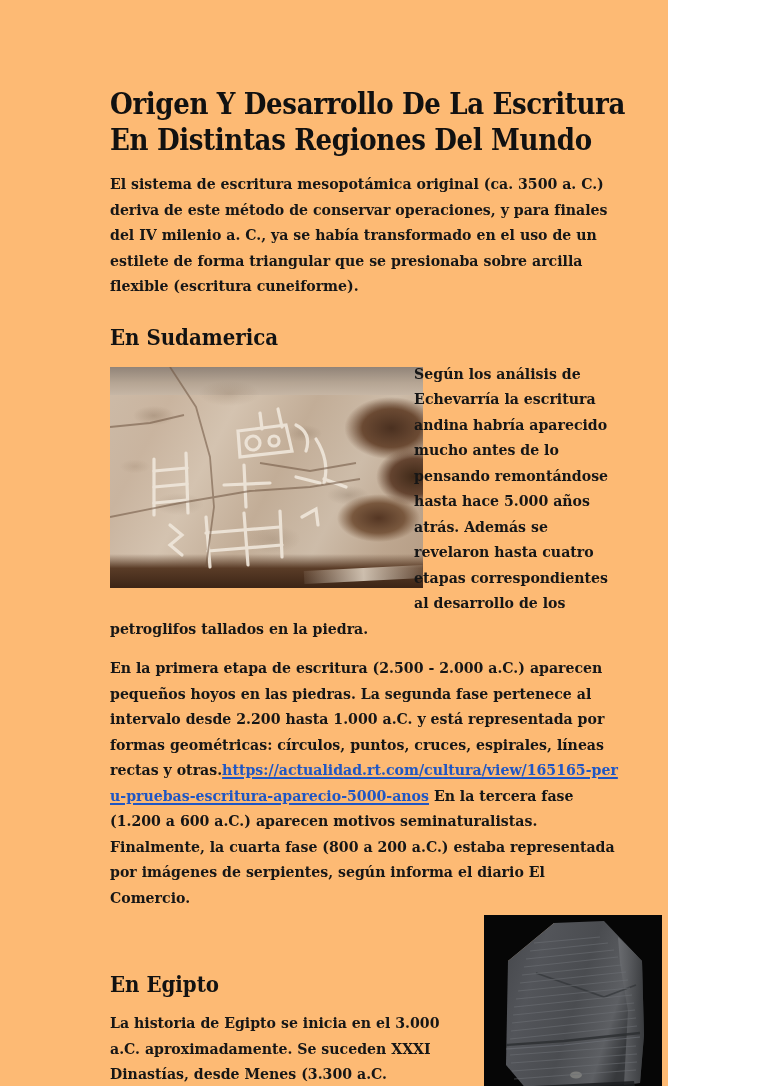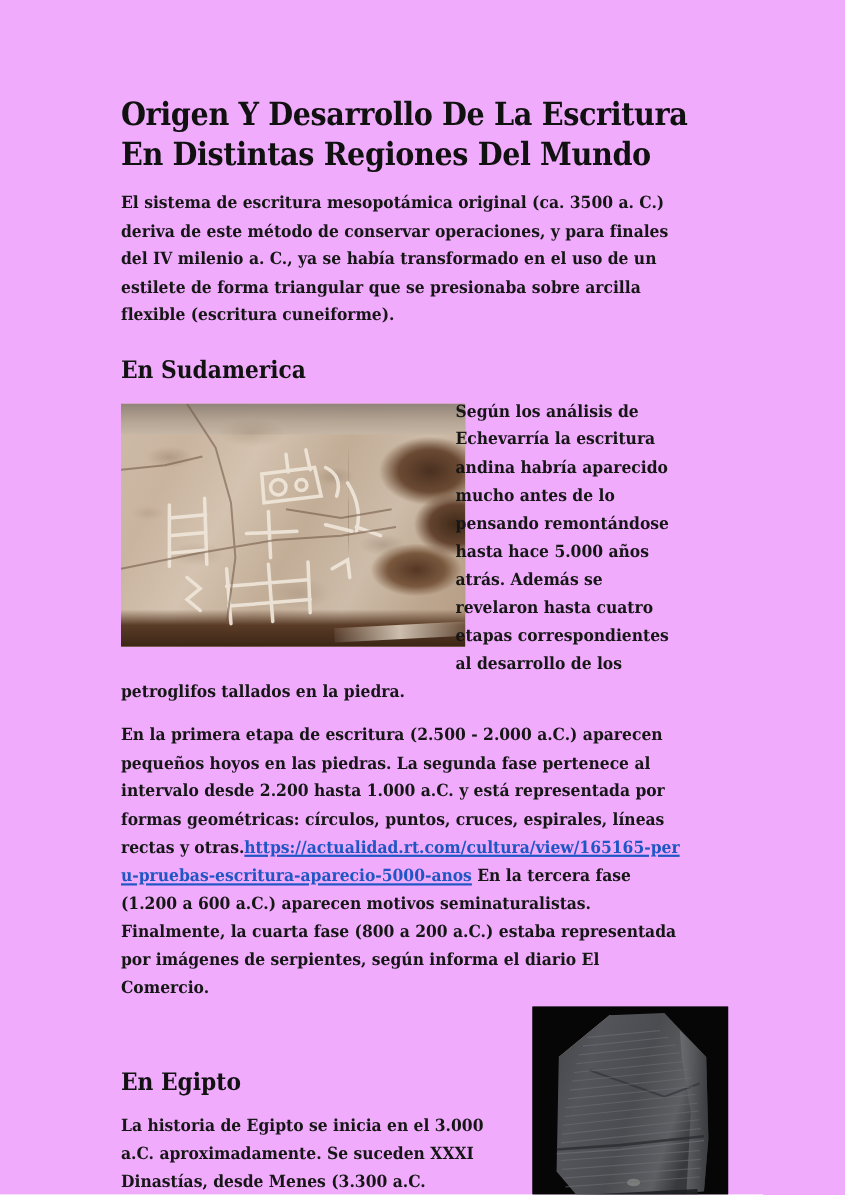--- a/index.html
+++ b/index.html
@@ -3,23 +3,23 @@
 <meta charset="utf-8">
 <title>Origen Y Desarrollo De La Escritura</title>
 <style>
   html, body {
     margin: 0;
     padding: 0;
     background: #ffffff;
   }
   .page {
     position: relative;
-    width: 768px;
+    width: 668px;
     height: 1086px;
-    background: #f0abfc;
+    background: #fdba74;
     overflow: hidden;
     font-family: "DejaVu Serif", "Liberation Serif", serif;
     color: #1a1a1a;
   }
   .content {
     position: absolute;
     left: 110px;
     top: 0;
     width: 552px;
     height: 1086px;

